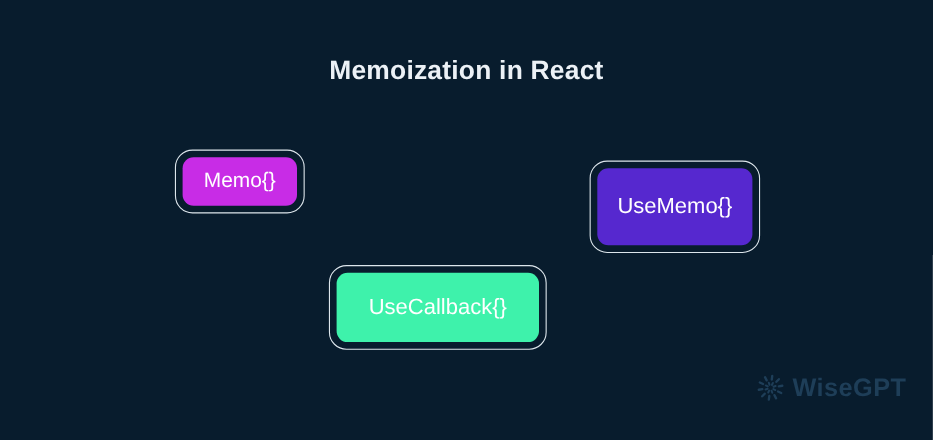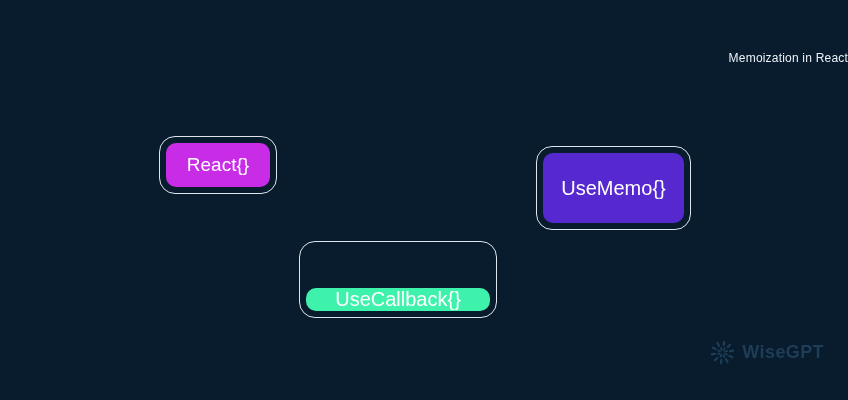--- a/index.html
+++ b/index.html
@@ -16,24 +16,24 @@
     position: relative;
     width: 848px;
     height: 400px;
     background: #081c2d;
   }
   .diagram-title {
     position: absolute;
     top: 51px;
     left: 0;
     right: 0;
-    text-align: right;
+    text-align: center;
     color: #ecf1f6;
-    font-size: 12px;
-    font-weight: 400;
+    font-size: 24px;
+    font-weight: 700;
     letter-spacing: 0.2px;
   }
   .badge {
     position: absolute;
     box-sizing: border-box;
     border: 1.5px solid #dde6ec;
     border-radius: 16px;
     padding: 6px;
     display: flex;
     align-items: stretch;
@@ -46,52 +46,52 @@
     align-items: center;
     justify-content: center;
   }
   .badge-label {
     color: #ffffff;
     font-weight: 500;
     white-space: nowrap;
   }
   .badge.memo        { left: 159px; top: 136px; width: 118px; height: 58px; }
   .badge.usememo     { left: 536px; top: 146px; width: 155px; height: 84px; }
-  .badge.usecallback { left: 299px; top: 241px; width: 198px; height: 77px; align-items: flex-end; }
+  .badge.usecallback { left: 299px; top: 241px; width: 198px; height: 77px; }
   .badge.memo .badge-label        { font-size: 19px; }
   .badge.usememo .badge-label     { font-size: 20px; }
   .badge.usecallback .badge-label { font-size: 20px; }
   .watermark {
     position: absolute;
     right: 24px;
     top: 339px;
     display: flex;
     align-items: center;
     gap: 6px;
   }
   .watermark-icon svg {
     display: block;
   }
   .watermark-label {
-    font-size: 18px;
+    font-size: 23px;
     font-weight: 700;
     letter-spacing: 0.4px;
     text-align: right;
   }
 </style>
 </head>
 <body>
 
 <div class="canvas" style="background: rgb(8, 28, 45);">
 
   <div class="diagram-title" style="color: rgb(236, 241, 246);">Memoization in React</div>
 
   <div class="badge memo">
     <div class="badge-inner" style="background: rgb(200, 44, 230);">
-      <span class="badge-label">React{}</span>
+      <span class="badge-label">Memo{}</span>
     </div>
   </div>
 
   <div class="badge usememo">
     <div class="badge-inner" style="background: rgb(86, 40, 207);">
       <span class="badge-label">UseMemo{}</span>
     </div>
   </div>
 
   <div class="badge usecallback">

